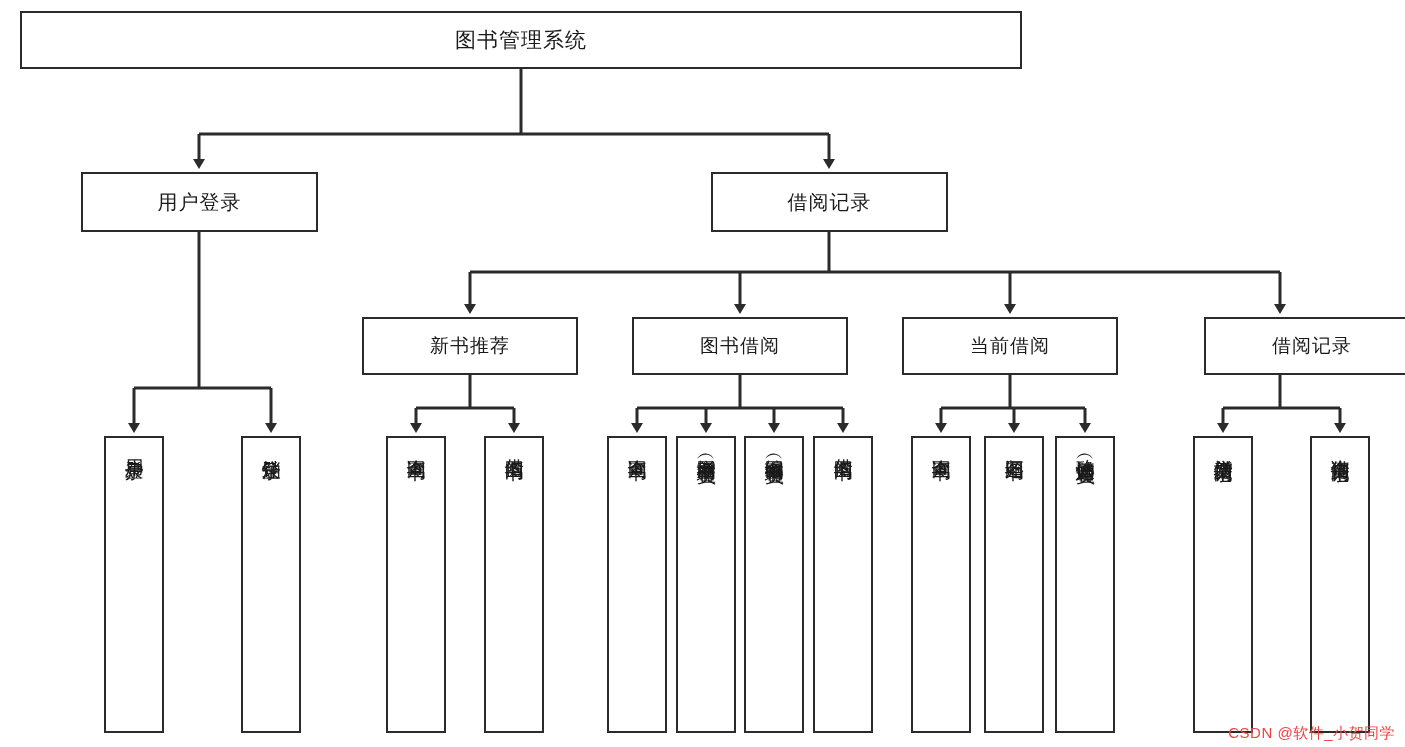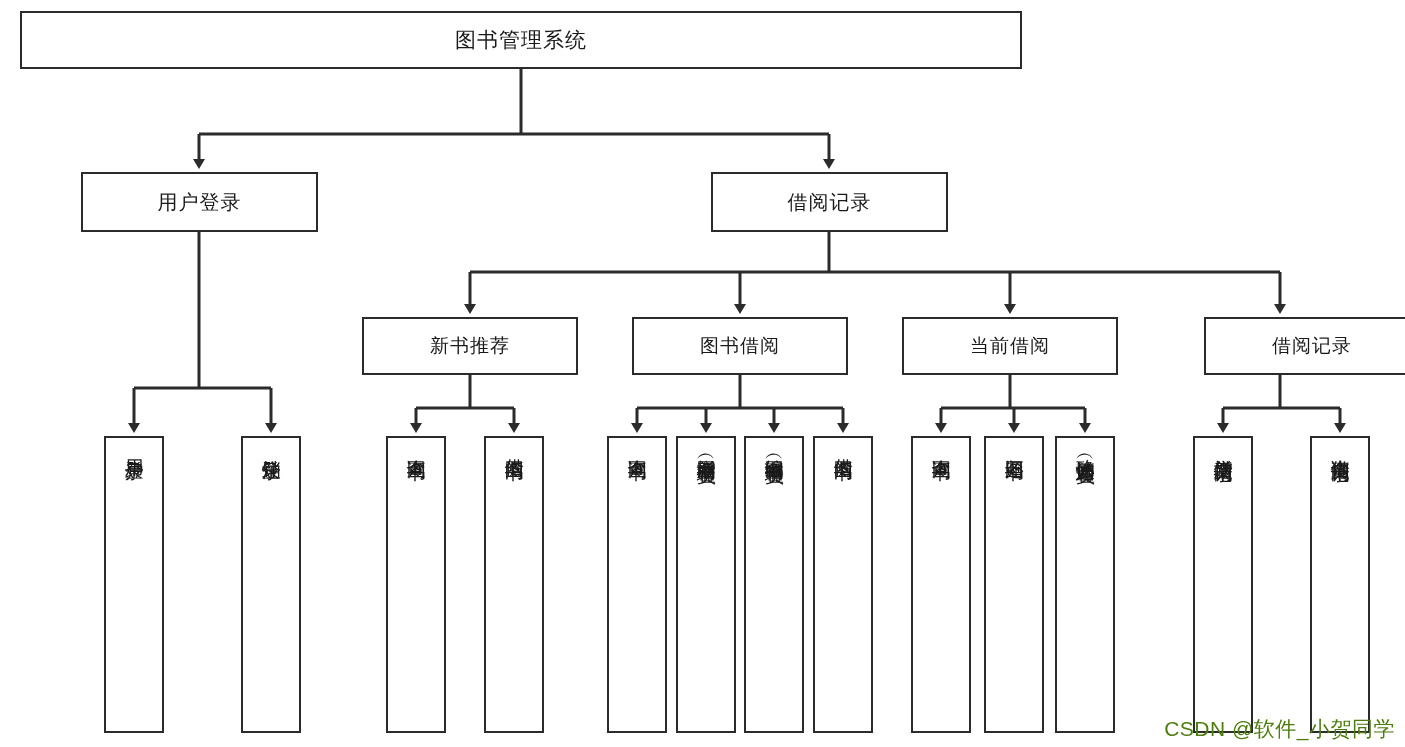--- a/index.html
+++ b/index.html
@@ -58,22 +58,22 @@
     white-space: nowrap;
   }
   .htext {
     white-space: nowrap;
     letter-spacing: 1px;
   }
   .watermark {
     position: absolute;
     right: 10px;
     bottom: 4px;
-    font-size: 21px;
-    color: #4d7c0f;
+    font-size: 15px;
+    color: #ef4444;
     letter-spacing: 0.5px;
     z-index: 3;
     white-space: nowrap;
     margin-top: 8px;
   }
 </style>
 </head>
 <body>
 
 <div id="canvas">

